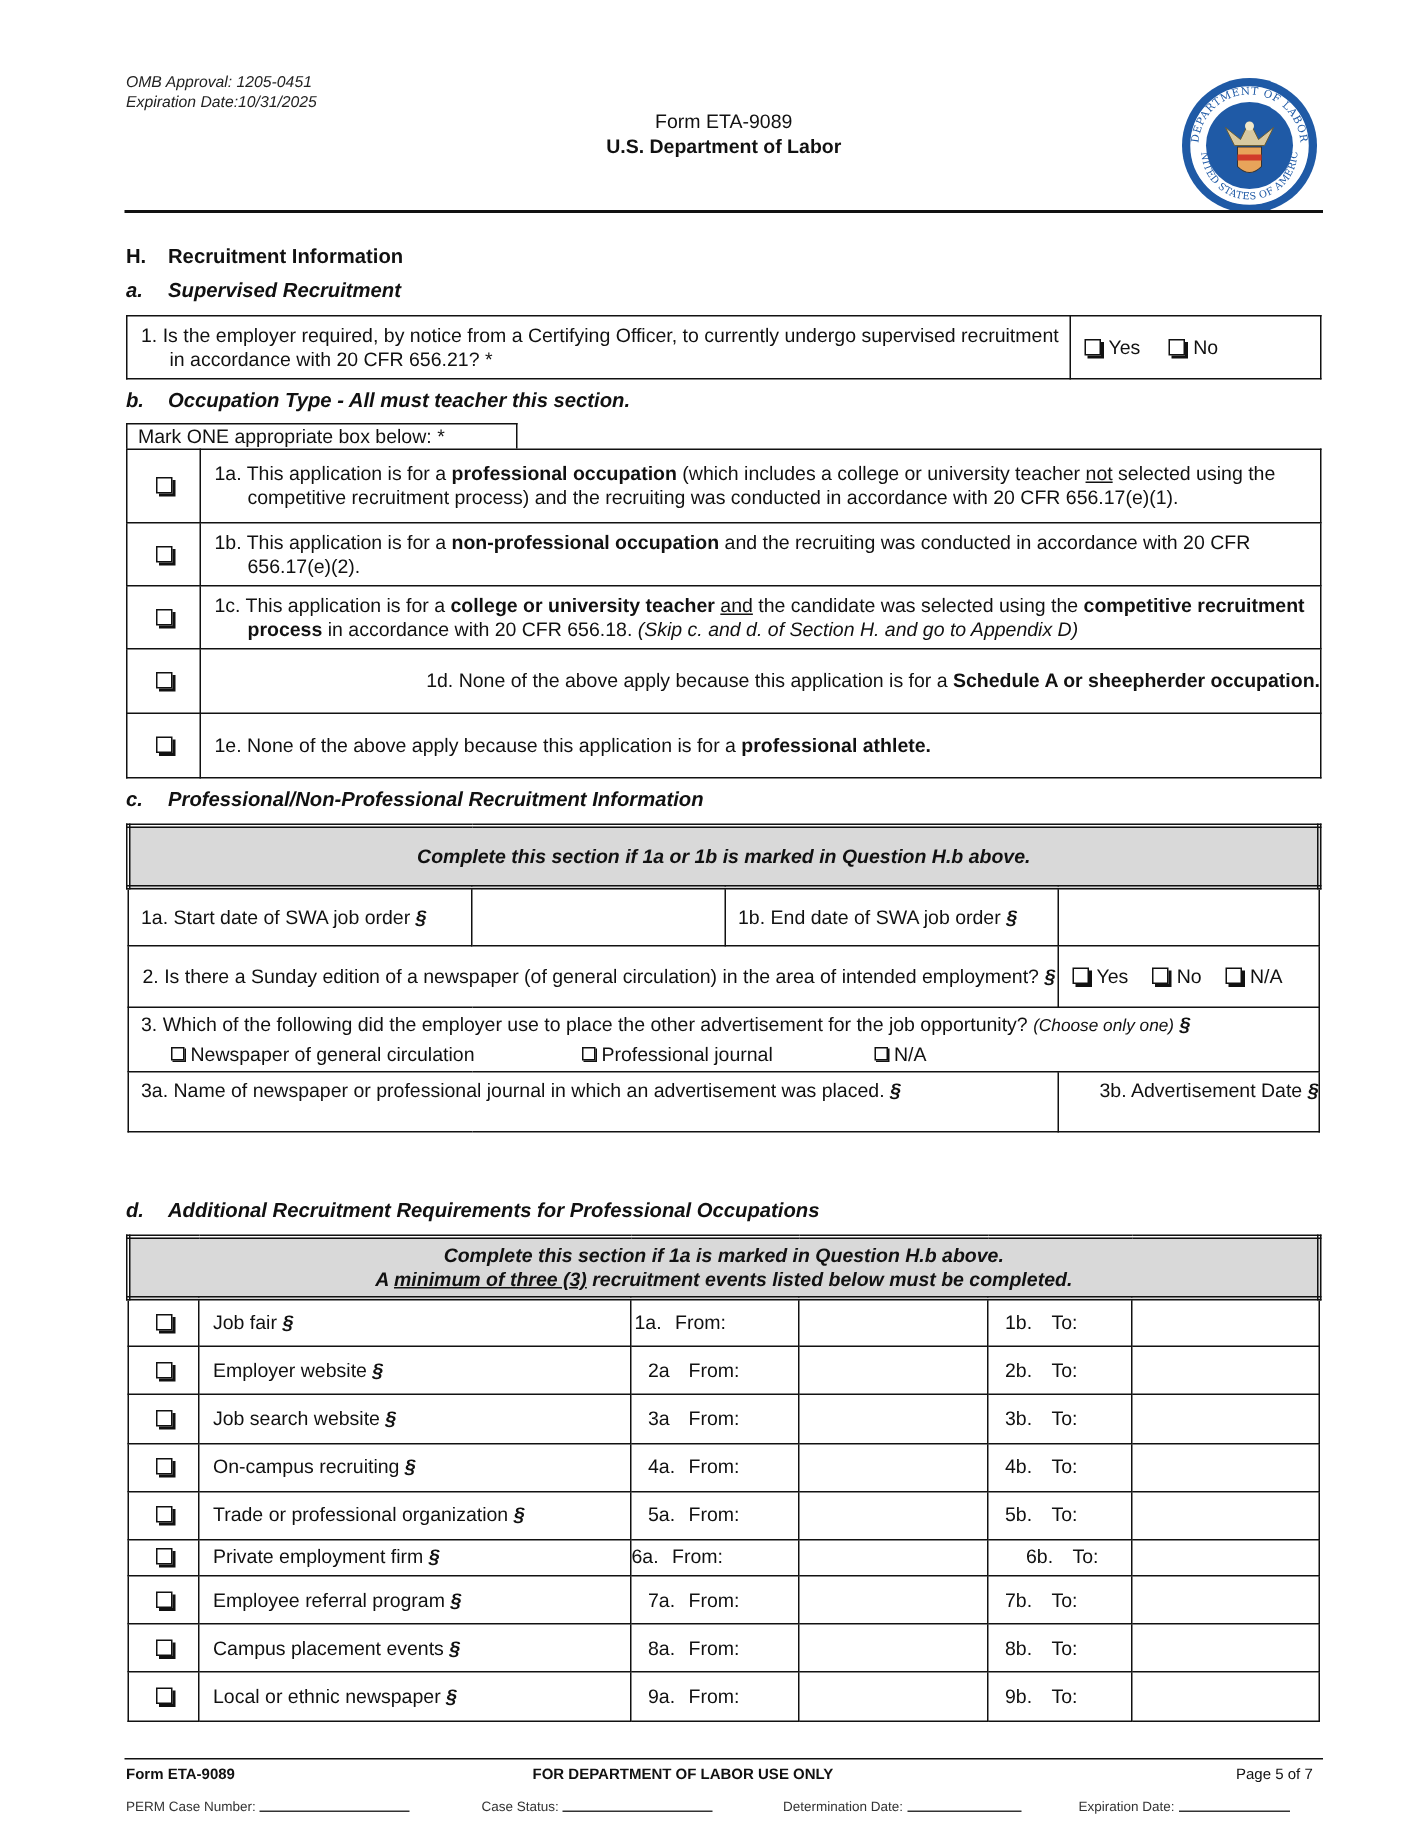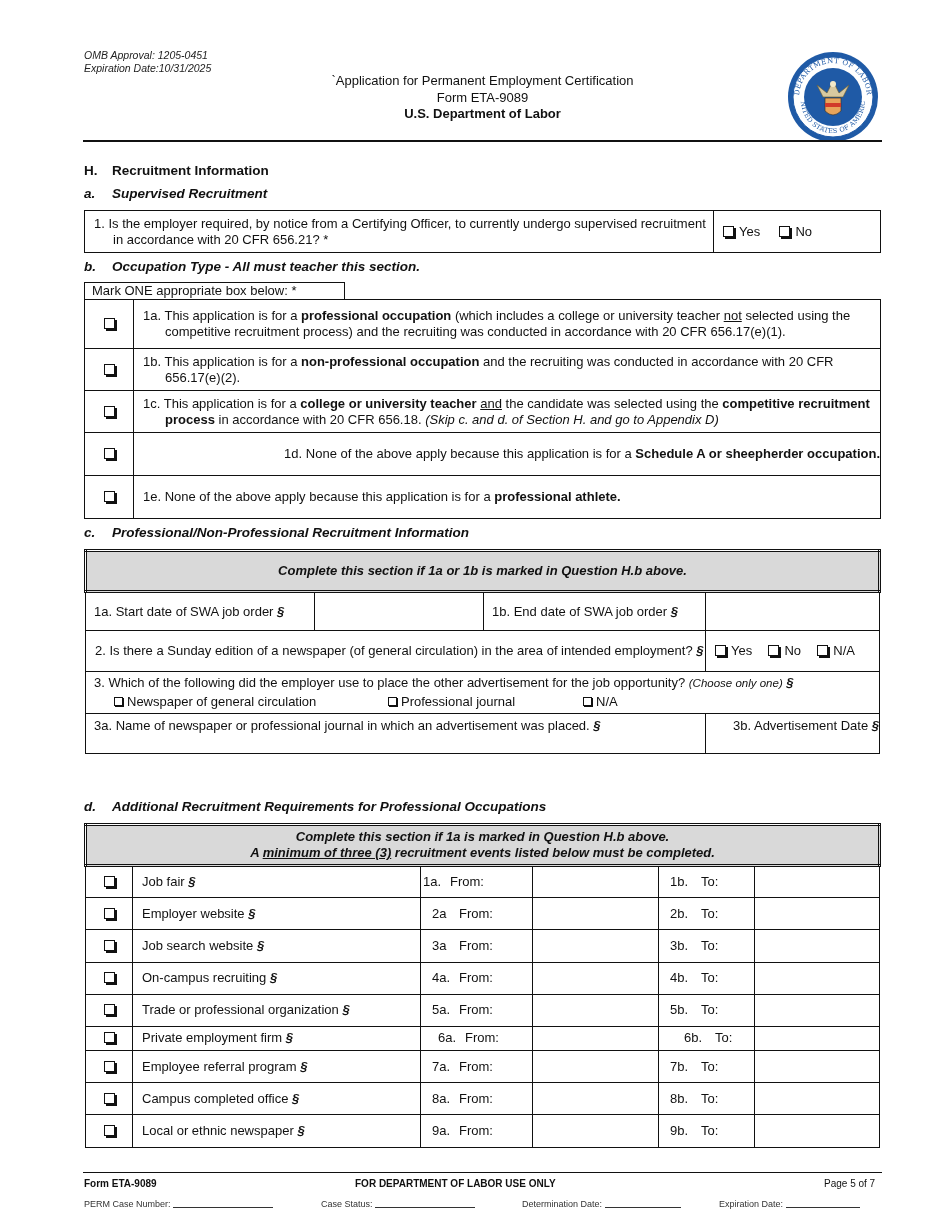--- a/index.html
+++ b/index.html
@@ -46,21 +46,20 @@
 </style>
 </head>
 <body>
 
 <div class="abs omb">
   <div>OMB Approval: 1205-0451</div>
   <div>Expiration Date:10/31/2025</div>
 </div>
 
 <div class="abs title-block">
-  <div>`Application for Permanent Employment Certification</div>
   <div>Form ETA-9089</div>
   <div class="bold">U.S. Department of Labor</div>
 </div>
 
 <svg class="abs seal" viewBox="0 0 92 92">
   <circle cx="46" cy="46" r="45" fill="#1f5aa6"></circle>
   <circle cx="46" cy="46" r="40" fill="#ffffff" stroke="#1f5aa6" stroke-width="1"></circle>
   <circle cx="46" cy="46" r="29" fill="#1f5aa6"></circle>
   <path d="M30 34 L40 42 L46 30 L52 42 L62 34 L56 46 L36 46 Z" fill="#d8c9a0" stroke="#6b5a2a" stroke-width="0.6"></path>
   <circle cx="46" cy="33" r="3" fill="#f2e8c8"></circle>
@@ -221,38 +220,38 @@
     <td style="width:288px; padding-left:9px;"><span class="lbl">Trade or professional organization</span> <b class="it sm">§</b></td>
     <td style="width:112px; padding-left:11px;"><span class="fnum" style="display:inline-block; width:27px;">5a.</span><span class="flab">From:</span></td>
     <td style="width:126px;" class="fval"></td>
     <td style="width:96px; padding-left:11px;"><span class="tnum" style="display:inline-block; width:31px;">5b.</span><span class="tlab">To:</span></td>
     <td class="tval"></td>
   </tr>
 
   <tr style="height:24px;">
     <td class="cb-cell" style="width:47px;"><span class="cb"></span></td>
     <td style="width:288px; padding-left:9px;"><span class="lbl">Private employment firm</span> <b class="it sm">§</b></td>
-    <td style="width:112px; padding-left:17px;"><span class="fnum" style="display:inline-block; width:27px;">6a.</span><span class="flab">From:</span></td>
+    <td style="width:112px; padding-left:0;"><span class="fnum" style="display:inline-block; width:27px;">6a.</span><span class="flab">From:</span></td>
     <td style="width:126px;" class="fval"></td>
     <td style="width:96px; padding-left:25px;margin-left:16px;"><span class="tnum" style="display:inline-block; width:31px;">6b.</span><span class="tlab">To:</span></td>
     <td class="tval"></td>
   </tr>
 
   <tr style="height:32.2px;">
     <td class="cb-cell" style="width:47px;"><span class="cb"></span></td>
     <td style="width:288px; padding-left:9px;"><span class="lbl">Employee referral program</span> <b class="it sm">§</b></td>
     <td style="width:112px; padding-left:11px;"><span class="fnum" style="display:inline-block; width:27px;">7a.</span><span class="flab">From:</span></td>
     <td style="width:126px;" class="fval"></td>
     <td style="width:96px; padding-left:11px;"><span class="tnum" style="display:inline-block; width:31px;">7b.</span><span class="tlab">To:</span></td>
     <td class="tval"></td>
   </tr>
 
   <tr style="height:32.2px;">
     <td class="cb-cell" style="width:47px;"><span class="cb"></span></td>
-    <td style="width:288px; padding-left:9px;"><span class="lbl">Campus completed office</span> <b class="it sm">§</b></td>
+    <td style="width:288px; padding-left:9px;"><span class="lbl">Campus placement events</span> <b class="it sm">§</b></td>
     <td style="width:112px; padding-left:11px;"><span class="fnum" style="display:inline-block; width:27px;">8a.</span><span class="flab">From:</span></td>
     <td style="width:126px;" class="fval"></td>
     <td style="width:96px; padding-left:11px;"><span class="tnum" style="display:inline-block; width:31px;">8b.</span><span class="tlab">To:</span></td>
     <td class="tval"></td>
   </tr>
 
   <tr style="height:32.2px;">
     <td class="cb-cell" style="width:47px;"><span class="cb"></span></td>
     <td style="width:288px; padding-left:9px;"><span class="lbl">Local or ethnic newspaper</span> <b class="it sm">§</b></td>
     <td style="width:112px; padding-left:11px;"><span class="fnum" style="display:inline-block; width:27px;">9a.</span><span class="flab">From:</span></td>

